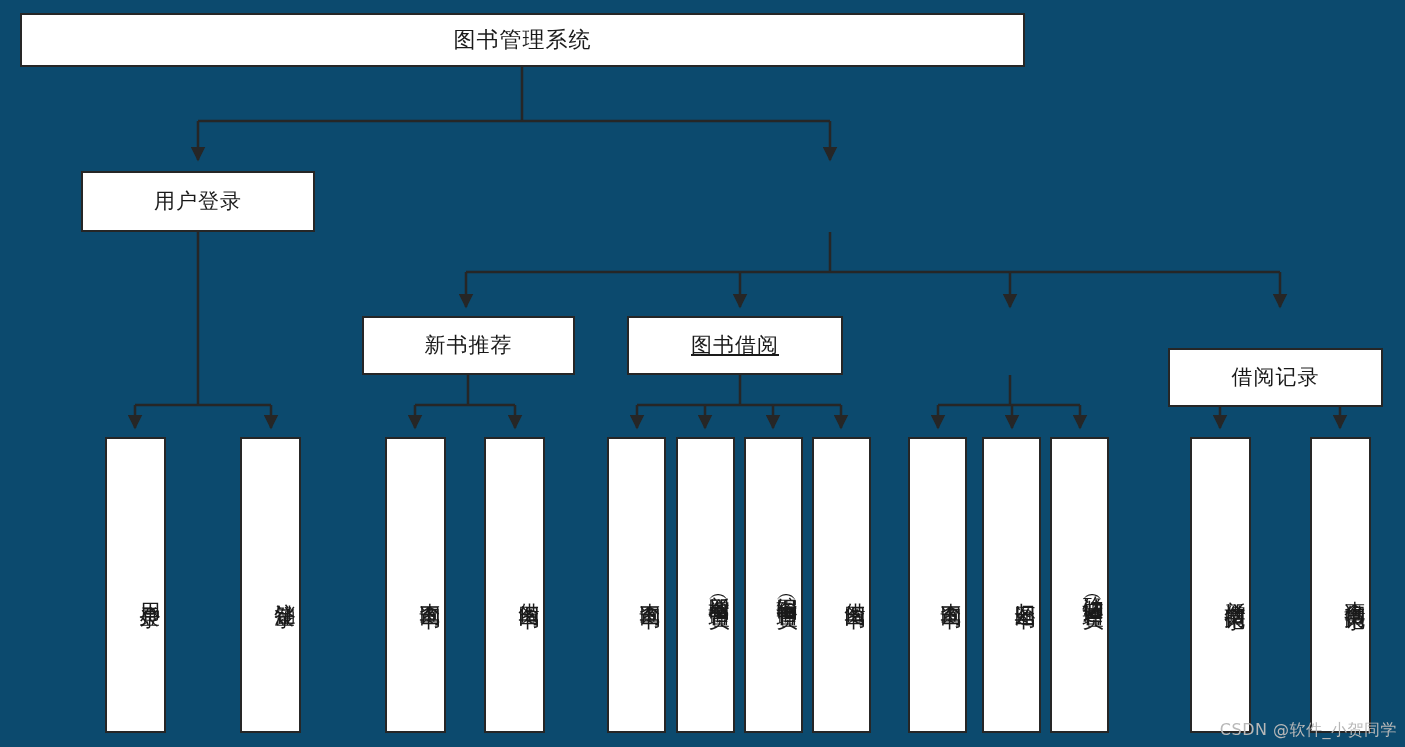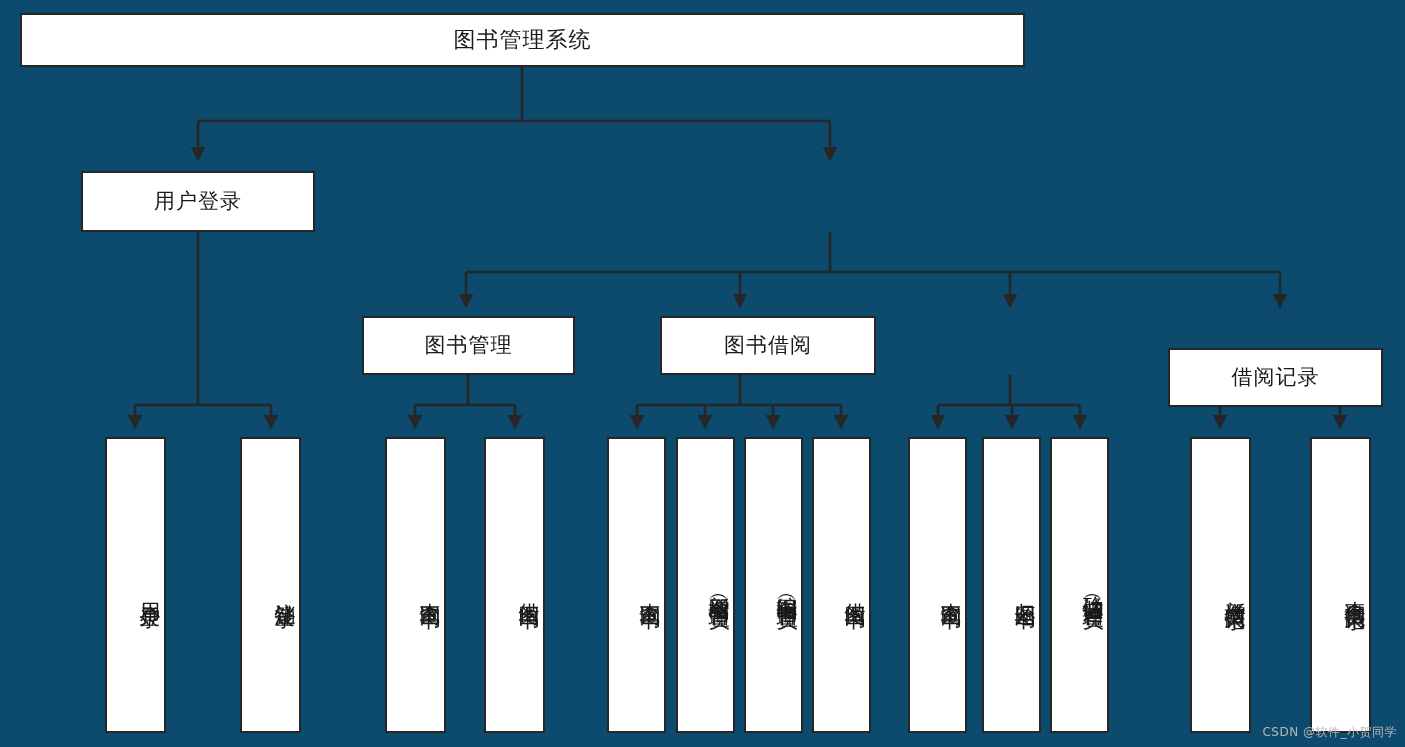--- a/index.html
+++ b/index.html
@@ -55,21 +55,21 @@
   .node.vert.tall-text {
     padding-top: 6px;
   }
   .node.vert span {
     display: block;
   }
   .watermark {
     position: absolute;
     right: 8px;
     bottom: 6px;
-    font-size: 12px;
+    font-size: 16px;
     color: #b8b8b8;
     letter-spacing: 0.5px;
     white-space: nowrap;
   }
 </style>
 </head>
 <body>
 
 <div id="canvas">
 
@@ -126,23 +126,23 @@
 
   <div class="node horiz root" style="left:20px; top:13px; width:1005px; height:54px;">
     <span>图书管理系统</span>
   </div>
 
   <div class="node horiz" style="left:81px; top:171px; width:234px; height:61px;">
     <span>用户登录</span>
   </div>
 
   <div class="node horiz" style="left:362px; top:316px; width:213px; height:59px;">
-    <span>图书管理</span>
+    <span>新书推荐</span>
   </div>
-  <div class="node horiz" style="left:660px; top:316px; width:216px; height:59px;">
+  <div class="node horiz" style="left:627px; top:316px; width:216px; height:59px;text-decoration:underline;">
     <span>图书借阅</span>
   </div>
   <div class="node horiz" style="left:1168px; top:316px; width:215px; height:59px;margin-top:32px;">
     <span>借阅记录</span>
   </div>
 
   <div class="node vert" style="left:105px; top:437px; width:61px; height:296px;">
     <span>用户登录</span>
   </div>
   <div class="node vert" style="left:240px; top:437px; width:61px; height:296px;">

